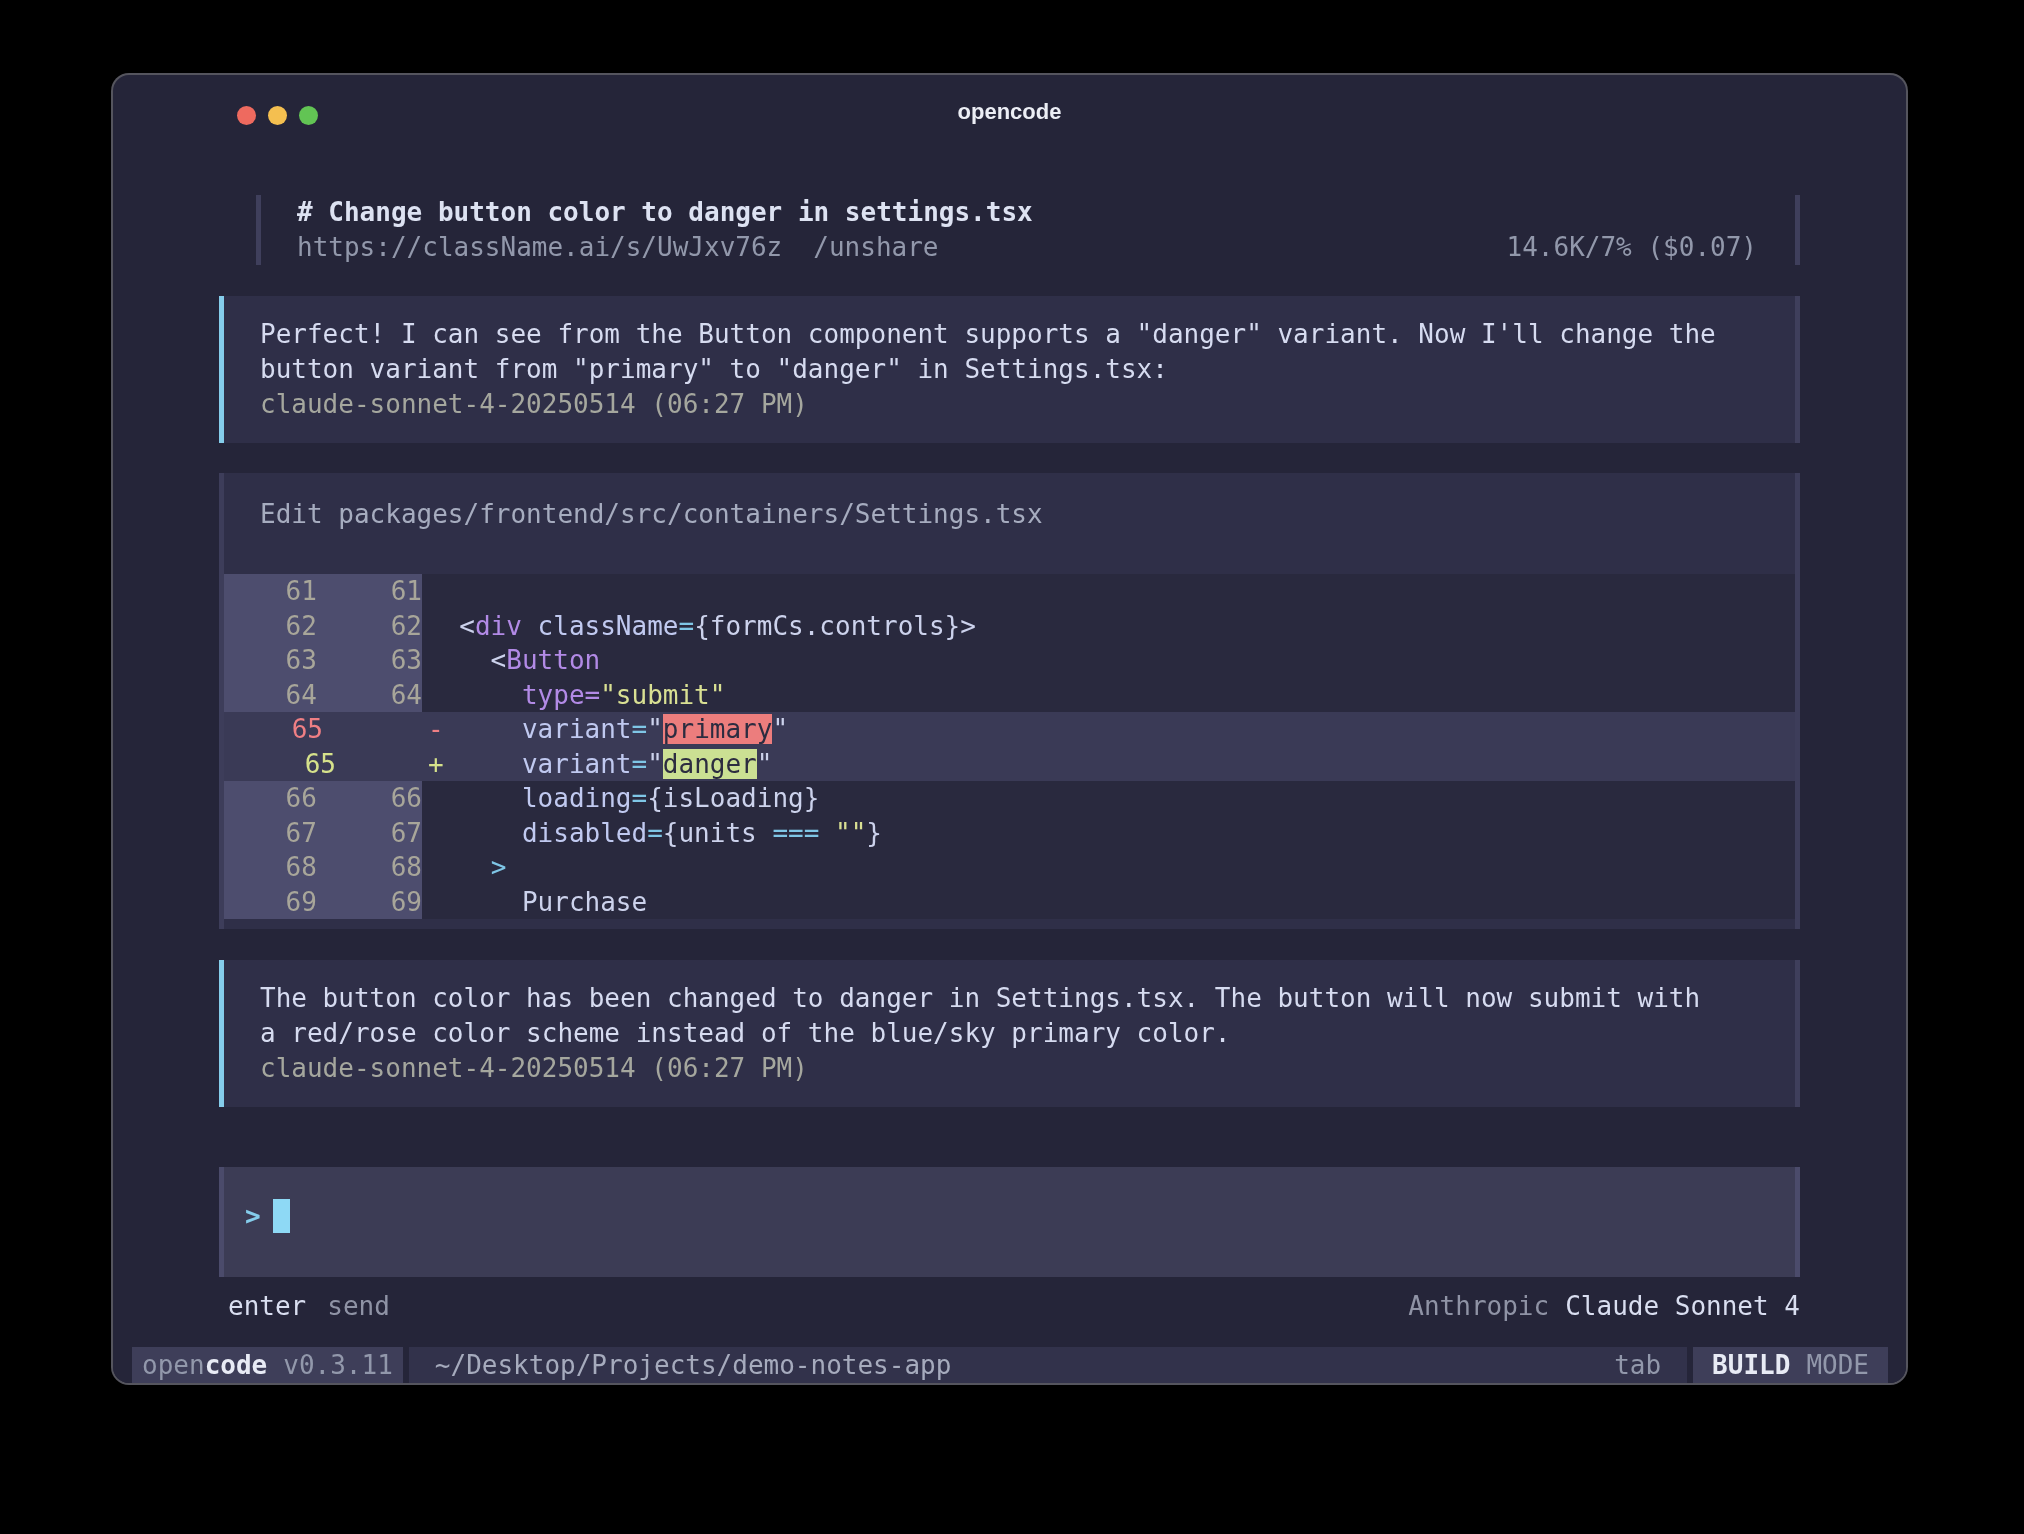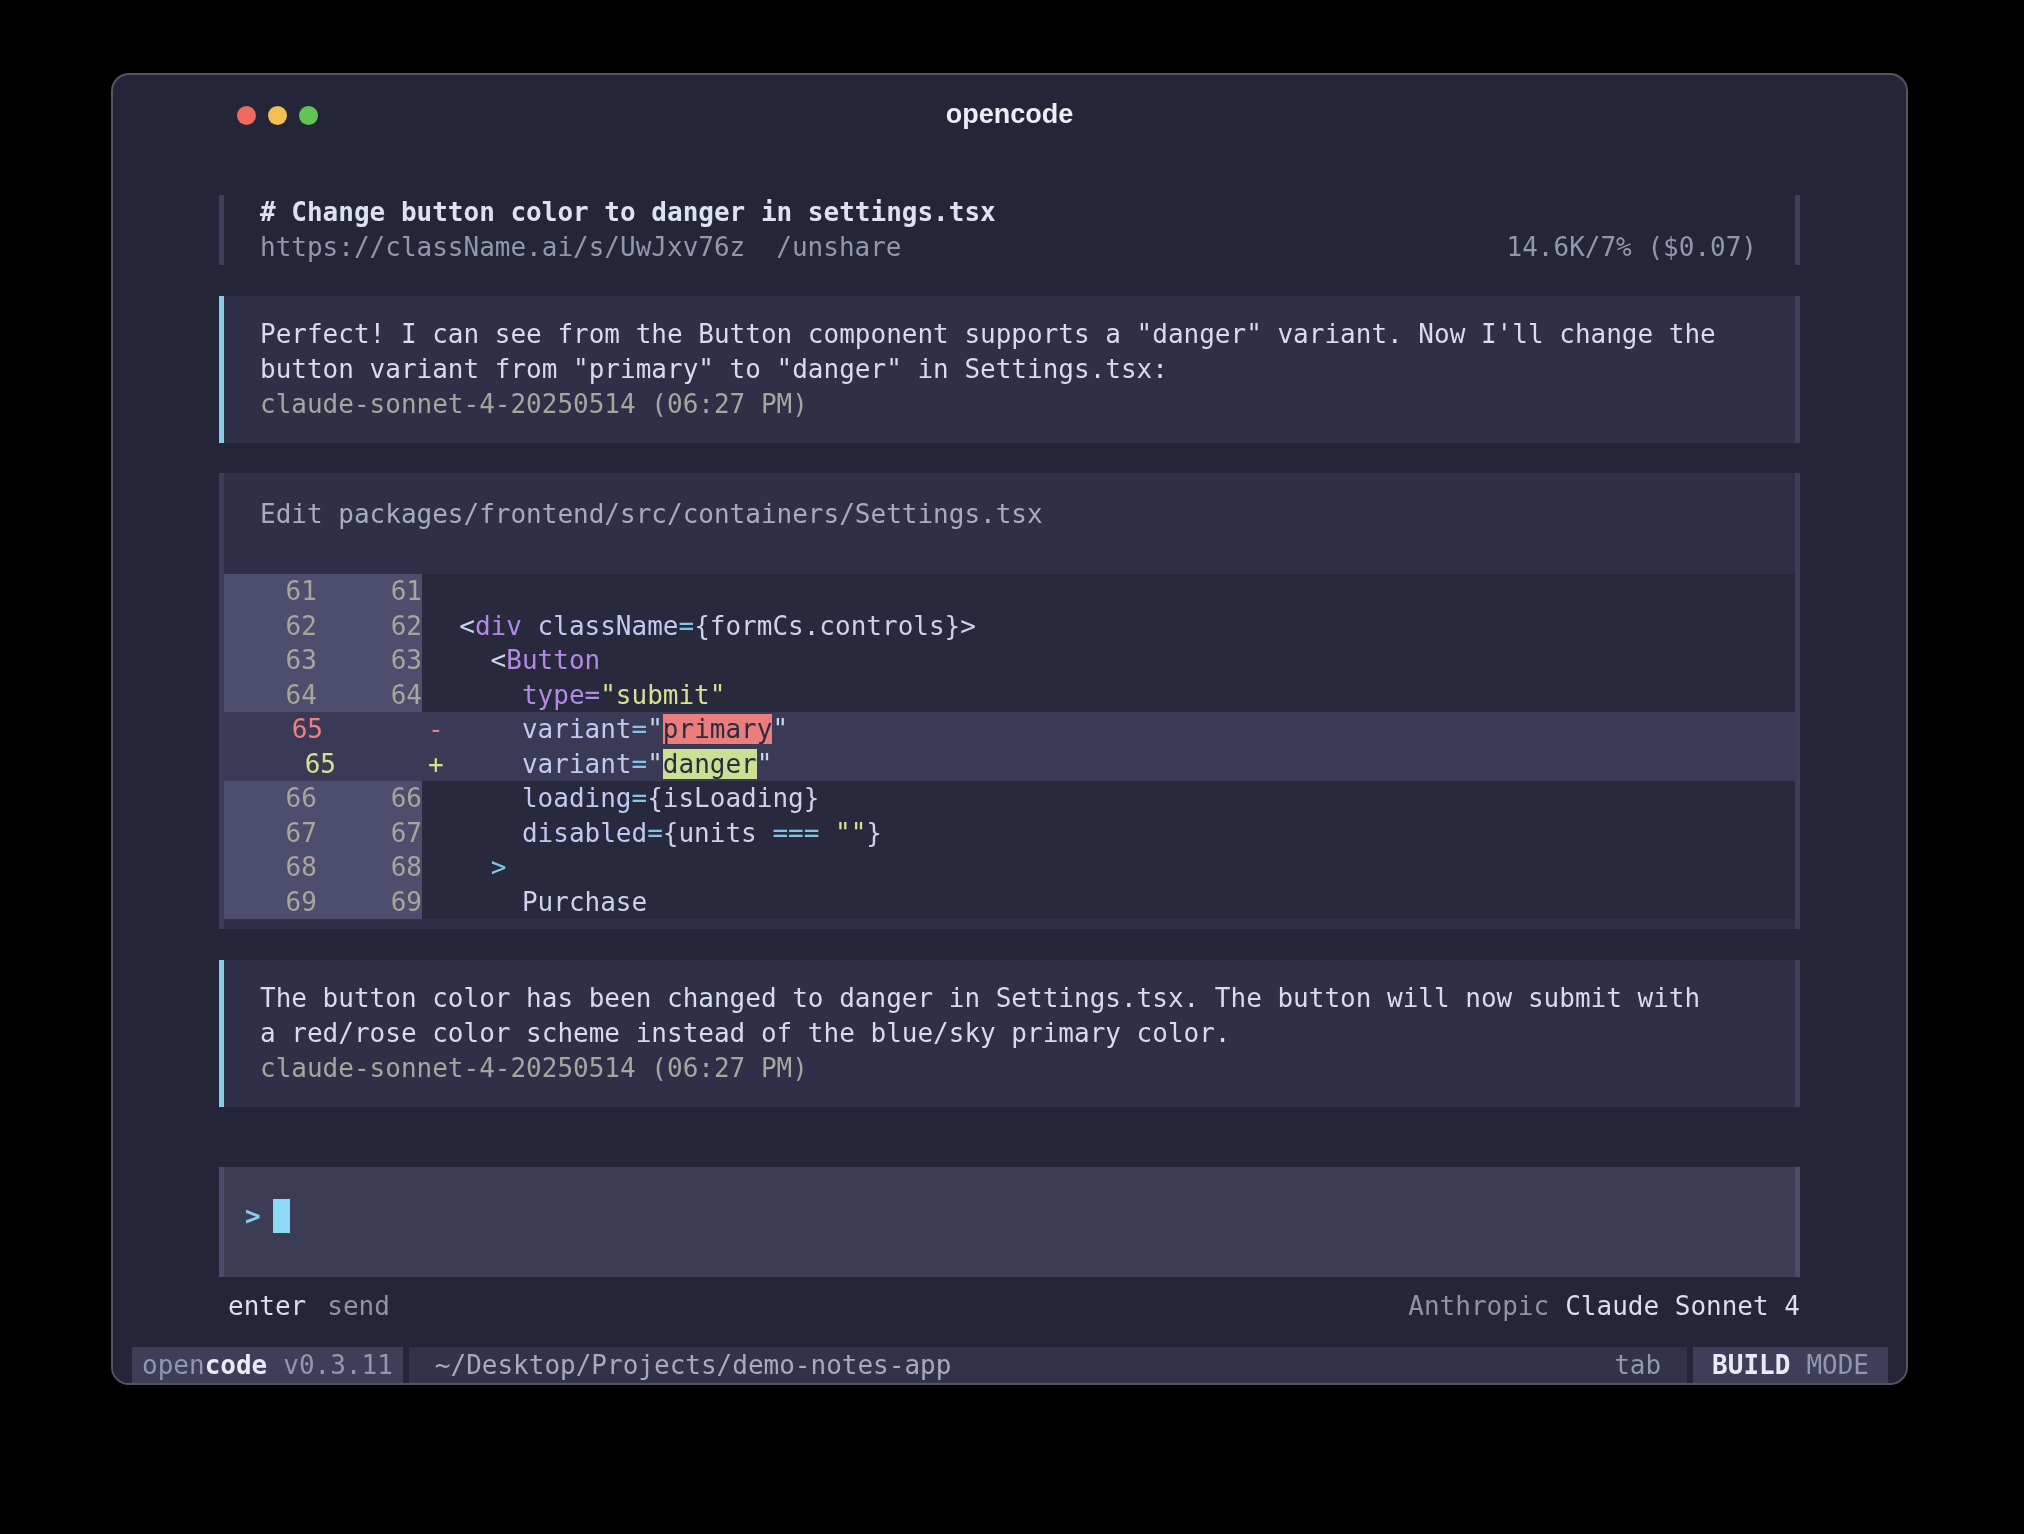--- a/index.html
+++ b/index.html
@@ -12,27 +12,27 @@
 
   
   .titlebar { position:relative; height:50px; }
   .lights { position:absolute; left:124px; top:31px; display:flex; gap:12px; }
   .light { width:19px; height:19px; border-radius:50%; }
   .light.red { background:#ee6a5f; }
   .light.yellow { background:#f4bf50; }
   .light.green { background:#62c454; }
   .win-title { position:absolute; left:0; right:0; top:24px; text-align:center;
                font-family:"Liberation Sans", sans-serif; font-weight:bold;
-               font-size:27px; color:#eceef5; }
+               font-size:22px; color:#eceef5; }
 
   .content { margin-left:106px; width:1581px; }
 
   
   .hdr { margin-top:70px; position:relative; border-left:5px solid #3f3f5c;
-         border-right:5px solid #3f3f5c; padding:0 38px 0 36px; }
+         border-right:5px solid #3f3f5c; padding:0 38px 0 36px;margin-left:37px; }
   .hdr-title { font-weight:bold; color:#dde2f2; line-height:35px; }
   .hdr-sub { color:#9298ab; line-height:35px; }
   .hdr-unshare { margin-left:31px; }
   .hdr-tokens { position:absolute; right:38px; bottom:0; color:#9298ab; line-height:35px; }
 
   
   .msg { margin-top:31px; background:#2f2f48; border-left:5px solid #85cdeb;
          border-right:5px solid #3f3f5c; padding:21px 36px; }
   .msg-line { color:#d6dbf0; line-height:35px; white-space:pre; }
   .msg-meta { color:#a5a79e; line-height:35px; }

